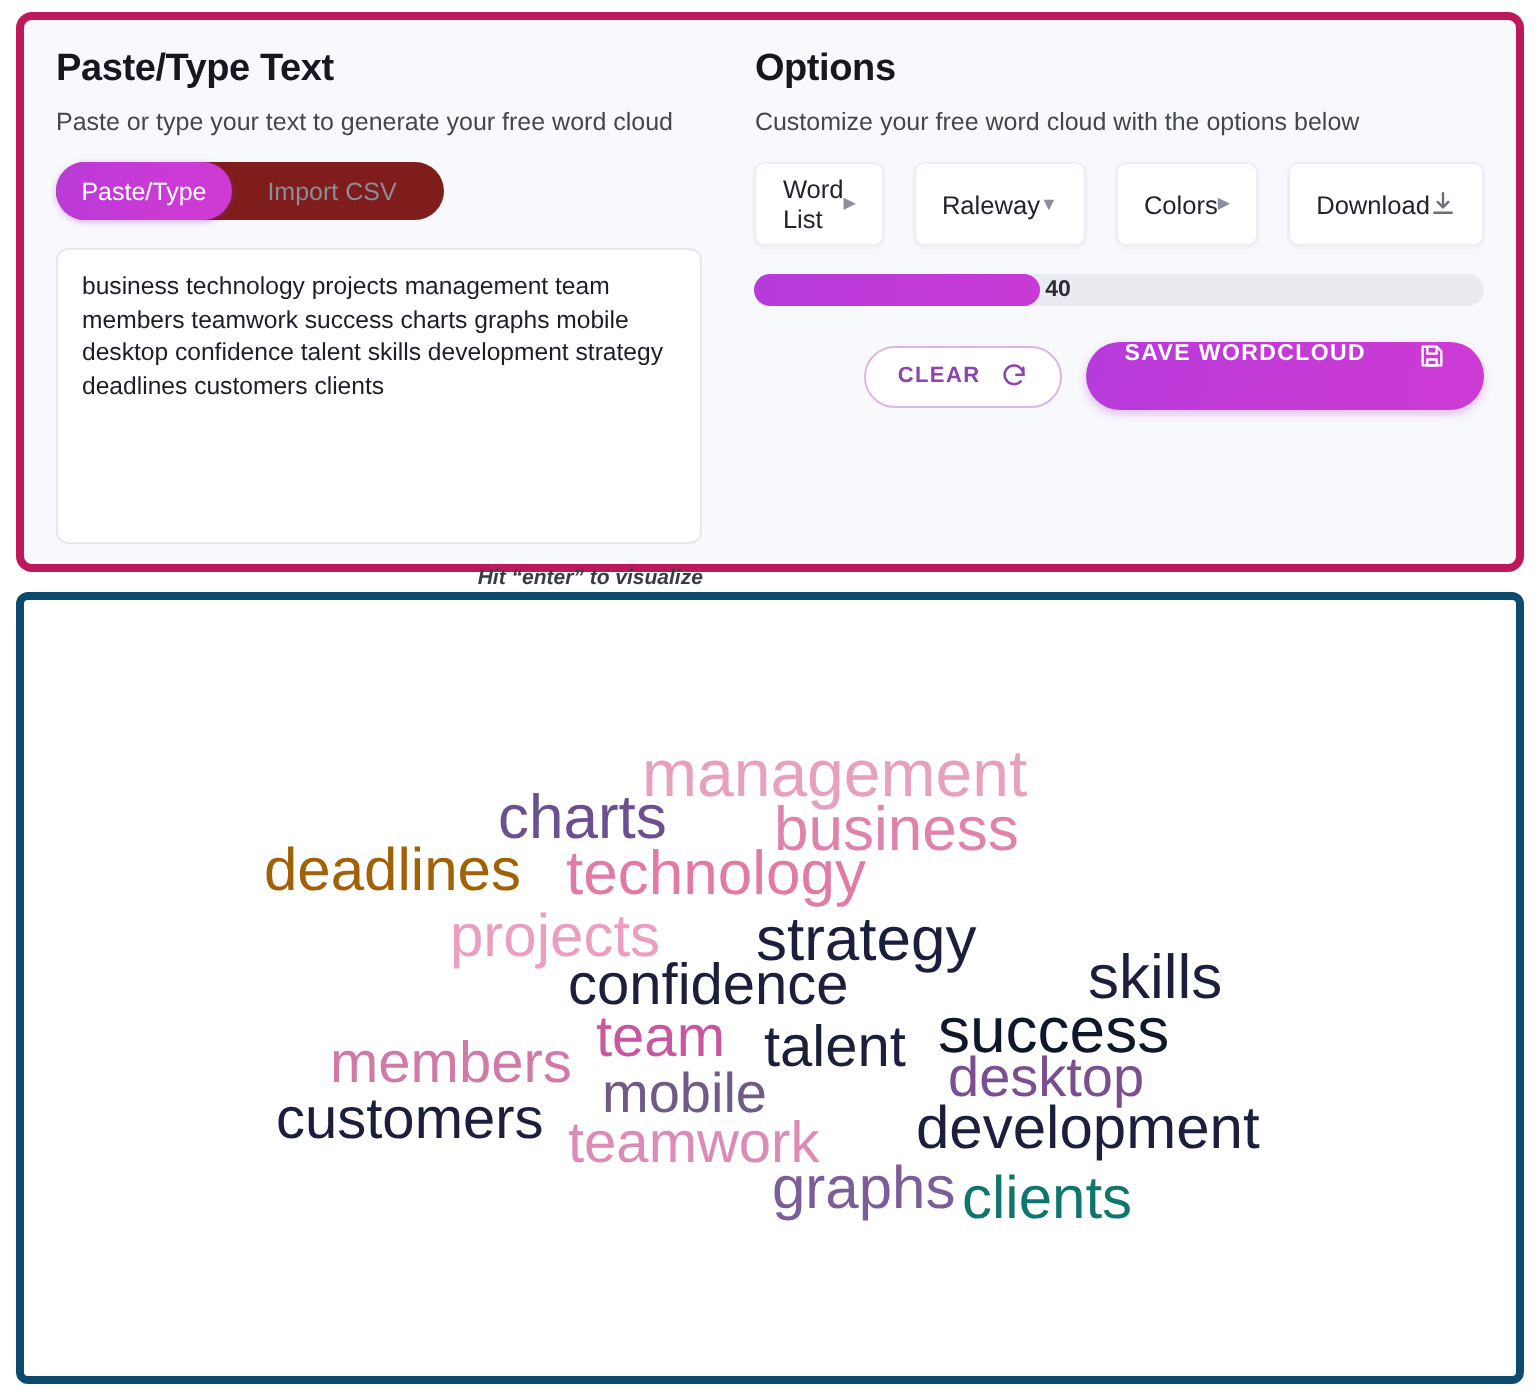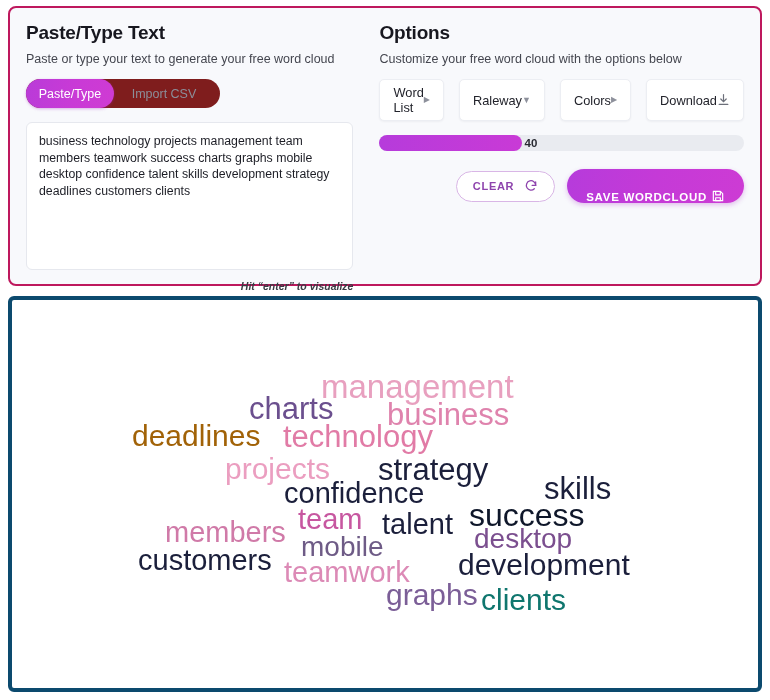--- a/index.html
+++ b/index.html
@@ -14,21 +14,21 @@
     background: #ffffff;
     padding: 6px 8px 8px 8px;
     display: flex;
     flex-direction: column;
     gap: 10px;
   }
 
   
   .top-card {
     background: #f8f9fc;
-    border: 2px solid #be185d;
+    border: 4px solid #be185d;
     border-radius: 8px;
     height: 280px;
     display: flex;
     padding: 14px 16px 10px 16px;
   }
   .col { display: flex; flex-direction: column; }
   .col-left  { width: 372px; padding-right: 14px; }
   .col-right { flex: 1; padding-left: 12px; }
 
   .panel-title {
@@ -157,21 +157,21 @@
     color: #8e44ad;
     border-radius: 20px;
     height: 31px;
     padding: 0 16px;
     font-size: 11px;
     font-weight: 700;
     letter-spacing: 0.7px;
     cursor: pointer;
   }
   .btn-save {
-    display:flex; align-items:flex-end; gap:4px;
+    display:flex; align-items:flex-start; gap:26px;
     border: none;
     background: linear-gradient(100deg, #b63bdb 0%, #c53ad7 50%, #cd3bd4 100%);
     color: #ffffff;
     border-radius: 20px;
     height: 34px;
     padding: 0 19px;
     font-size: 11.5px;
     font-weight: 700;
     letter-spacing: 0.7px;
     cursor: pointer;

